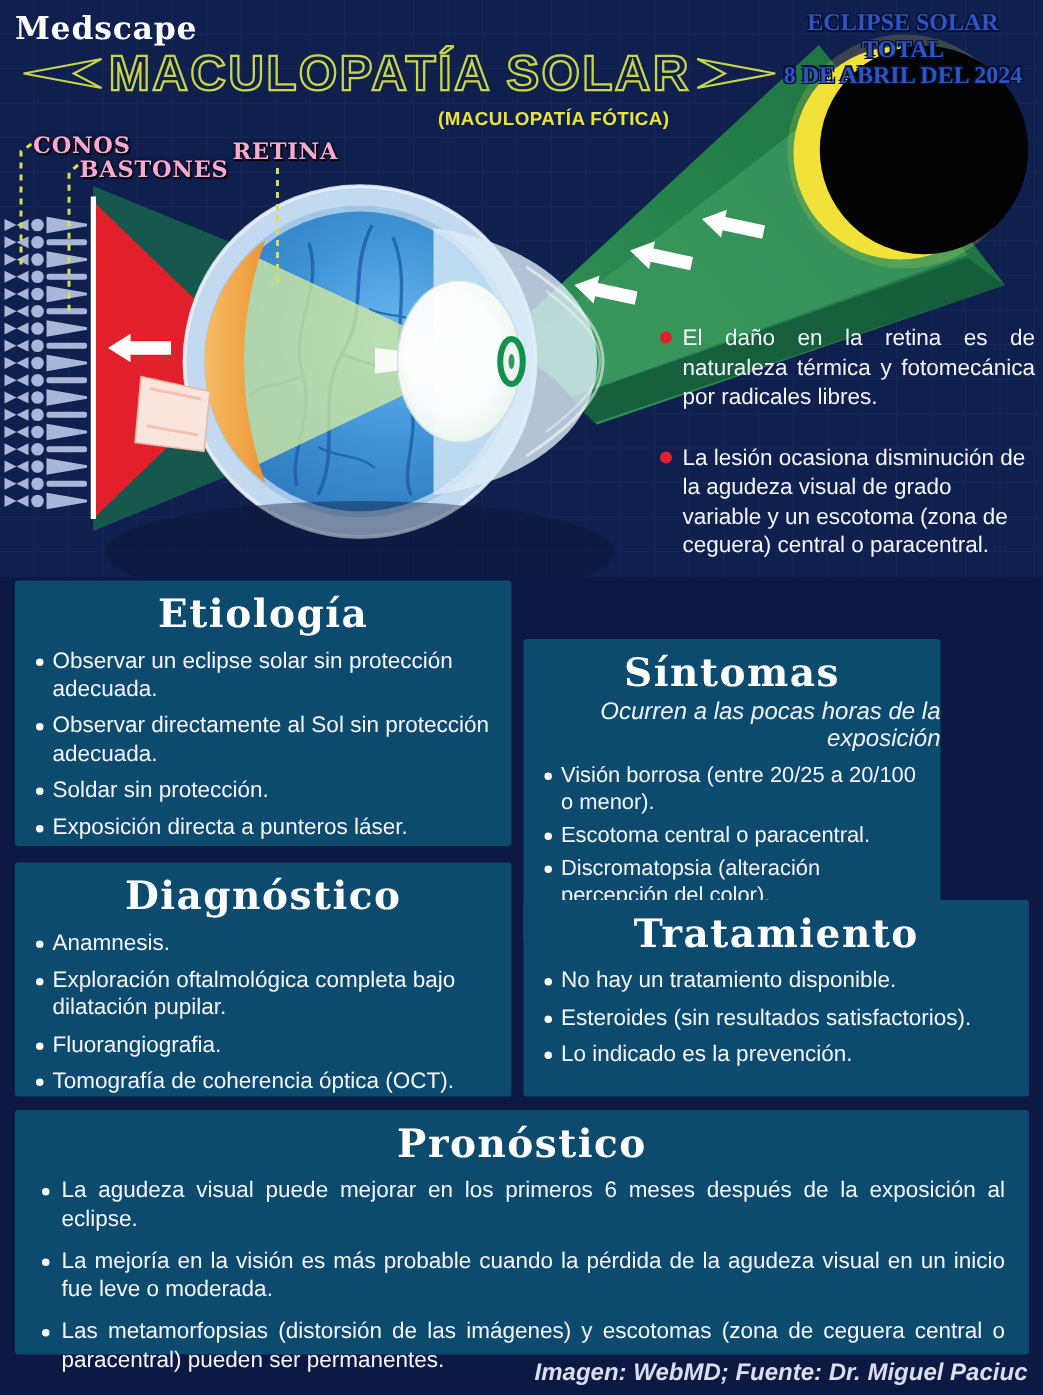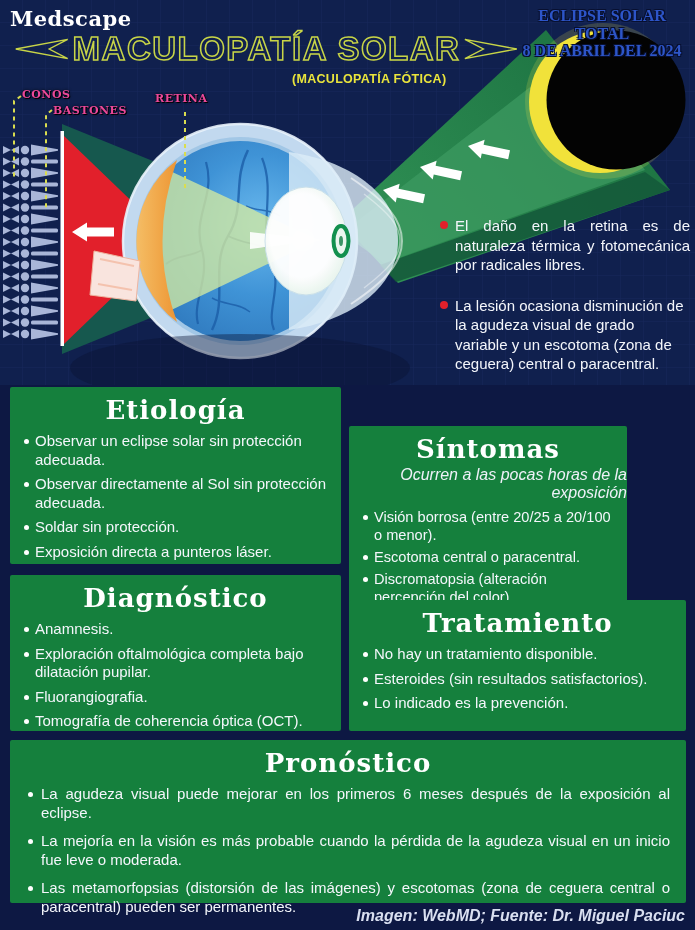--- a/index.html
+++ b/index.html
@@ -15,32 +15,32 @@
     font-weight:800;font-size:33px;letter-spacing:1.5px;white-space:nowrap;
     color:transparent;-webkit-text-stroke:1.5px #c8d547;
   }
   .subtitle{top:72px;left:292px;width:218px;text-align:left;color:#e9e43c;font-weight:bold;font-size:12.5px;letter-spacing:.3px;}
   .event-date{
     left:516px;top:7px;width:172px;text-align:center;color:#2d55c8;
     font-family:"Liberation Serif",serif;font-weight:bold;font-size:16px;line-height:1.1;
     text-shadow:-1px -1px 0 #081030,1px -1px 0 #081030,-1px 1px 0 #081030,1px 1px 0 #081030;
   }
   
-  .dlabel{font-family:"DejaVu Serif",serif;font-weight:bold;font-size:11px;color:#ec4899;text-shadow:1px 1px 0 #000,0 0 3px #000;letter-spacing:.5px;}
+  .dlabel{font-family:"DejaVu Serif",serif;font-weight:bold;font-size:15px;color:#f9a8d4;text-shadow:1px 1px 0 #000,0 0 3px #000;letter-spacing:.5px;}
   .lbl-conos{left:22px;top:88px;}
   .lbl-bastones{left:53px;top:104px;}
   .lbl-retina{left:155px;top:92px;}
   
   .kp{left:440px;top:216px;width:250px;list-style:none;margin:0;padding:0;}
   .kp li{position:relative;padding-left:15px;margin-bottom:21px;}
   .kp .kp-dot{position:absolute;left:0;top:5px;width:8px;height:8px;border-radius:50%;background:#e0202b;}
   .kp .kp-text{display:block;font-size:15px;line-height:1.3;color:#f4f6fb;}
   .kp li:first-child .kp-text{text-align:justify;}
   
-  .box{position:absolute;background:#15803d;border-radius:2px;}
+  .box{position:absolute;background:#0c4a6e;border-radius:2px;}
   .box h2{font-family:"DejaVu Serif",serif;font-weight:700;text-align:center;font-size:26px;margin:8px 0 5px;color:#ffffff;letter-spacing:1px;}
   .box .box-sub{text-align:right;font-style:italic;font-size:16px;margin:-3px 0 4px;color:#eef1f8;}
   .box ul{list-style:none;margin:0;padding:2px 12px 8px 14px;}
   .box li{position:relative;padding-left:11px;font-size:15px;line-height:1.24;margin-bottom:6px;color:#f4f6fb;}
   .box li .dot{position:absolute;left:0;top:7px;width:5px;height:5px;border-radius:50%;background:#ffffff;}
   .box-etiologia{left:10px;top:387px;width:331px;height:177px;}
   .box-sintomas{left:349px;top:390px;width:278px;height:203px;margin-top:36px;}
   .box-sintomas li{margin-bottom:4px;font-size:14.6px;}
   .box-diagnostico{left:10px;top:575px;width:331px;height:156px;}
   .box-tratamiento{left:349px;top:600px;width:337px;height:131px;}

